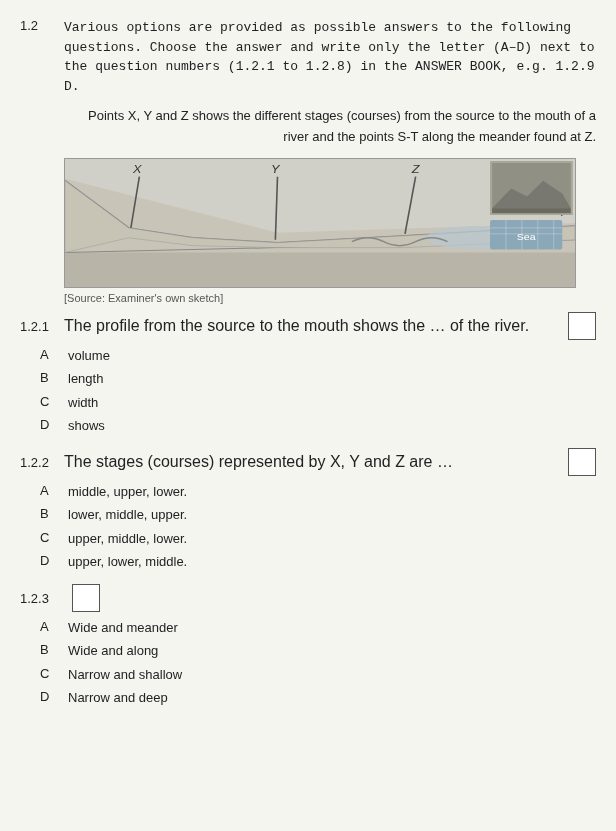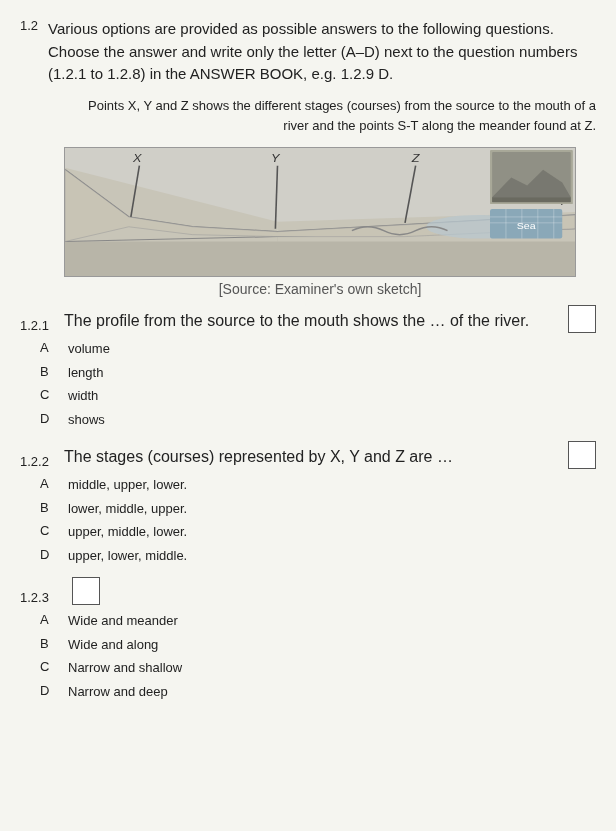--- a/index.html
+++ b/index.html
@@ -7,30 +7,32 @@
       background: #f5f5f0;
       font-family: Arial, sans-serif;
       font-size: 13px;
       color: #222;
       width: 616px;
       min-height: 831px;
       padding: 18px 20px 20px 20px;
     }
     .section-header {
       display: flex;
+      gap: 16px;
       margin-bottom: 10px;
     }
     .section-num {
       min-width: 28px;
       font-size: 13px;
       font-weight: normal;
     }
     .section-text {
-      font-size: 15px;
+      font-size: 13px;
       line-height: 1.5;
+      font-family: Liberation Mono, monospace;
     }
     .context-text {
       margin-left: 44px;
       font-size: 13px;
       line-height: 1.6;
       margin-bottom: 10px;
       text-align: right;
     }
     .diagram-container {
       margin: 10px 20px 4px 44px;
@@ -40,33 +42,33 @@
       height: 130px;
       overflow: hidden;
     }
     
     .river-svg {
       position: absolute;
       top: 0; left: 0;
       width: 100%; height: 100%;
     }
     .diagram-caption {
-      text-align: center;
-      font-size: 14px;
+      text-align: left;
+      font-size: 11px;
       color: #555;
       margin-bottom: 8px;
       margin-left: 44px;
       margin-right: 20px;
     }
     .question-block {
       margin-bottom: 12px;
     }
     .question-row {
       display: flex;
-      align-items: flex-end;
+      align-items: center;
       margin-bottom: 6px;
       position: relative;
     }
     .q-num {
       min-width: 44px;
       font-size: 13px;
       padding-top: 1px;
     }
     .q-text {
       font-size: 16px;

